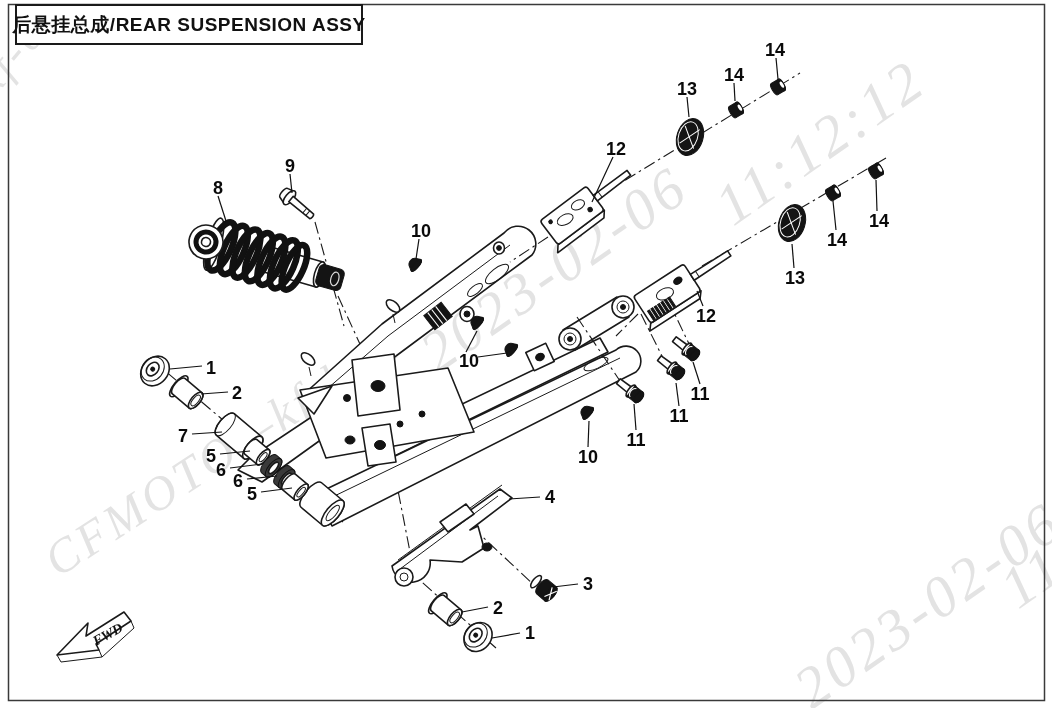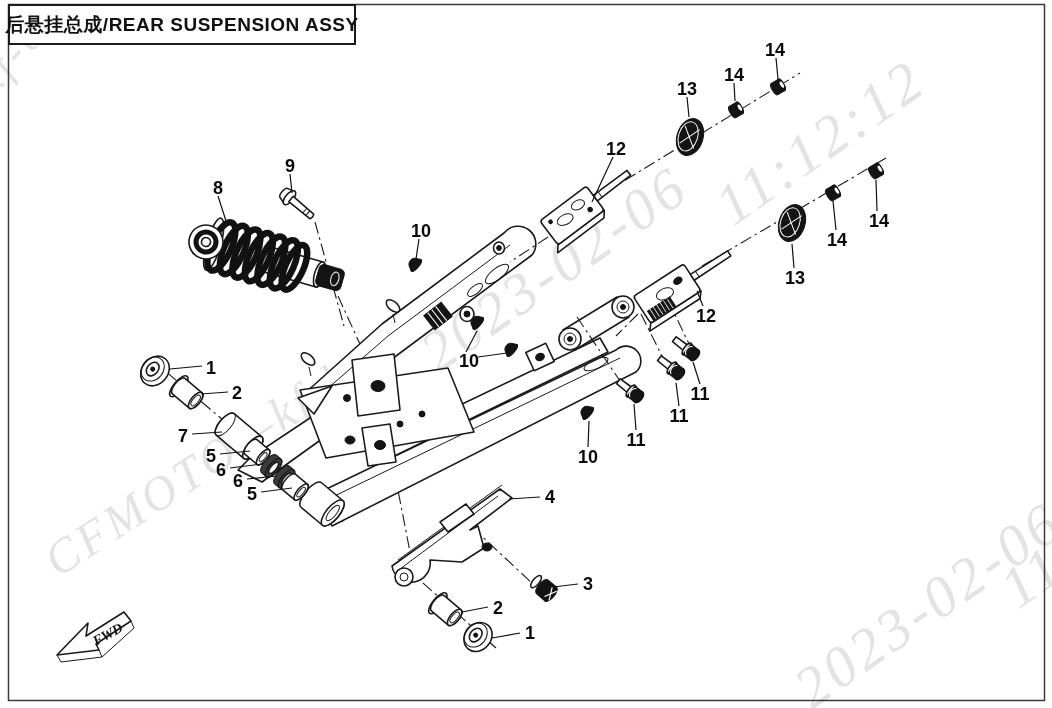--- a/index.html
+++ b/index.html
@@ -1,19 +1,19 @@
 <!DOCTYPE html>
 <html><head>
 <meta charset="utf-8">
 <style>
   html,body{margin:0;padding:0;background:#fff;}
   .stage{position:relative;width:1052px;height:708px;background:#fff;overflow:hidden;
          font-family:"Liberation Sans",sans-serif;}
   svg{position:absolute;left:0;top:0;}
-  .title-box{position:absolute;left:8px;top:4px;width:344px;height:37px;
+  .title-box{position:absolute;left:15px;top:4px;width:344px;height:37px;
              border:2px solid #1a1a1a;background:#fff;display:flex;align-items:center;
              justify-content:center;z-index:5;}
   .title-box span{font-weight:bold;font-size:19px;color:#111;letter-spacing:.5px;
                   font-family:"Liberation Sans","DejaVu Sans",sans-serif;white-space:nowrap;}
   
   .outline{fill:#fff;stroke:#1a1a1a;stroke-width:1.6;stroke-linejoin:round;}
   .thin{fill:none;stroke:#1a1a1a;stroke-width:1;}
   .dark{fill:#141414;stroke:#141414;stroke-width:1;}
   .darkring{fill:#3a3a3a;stroke:#111;stroke-width:1;}
   .dashdot{fill:none;stroke:#1a1a1a;stroke-width:1.1;stroke-dasharray:12 4 2.5 4;}

